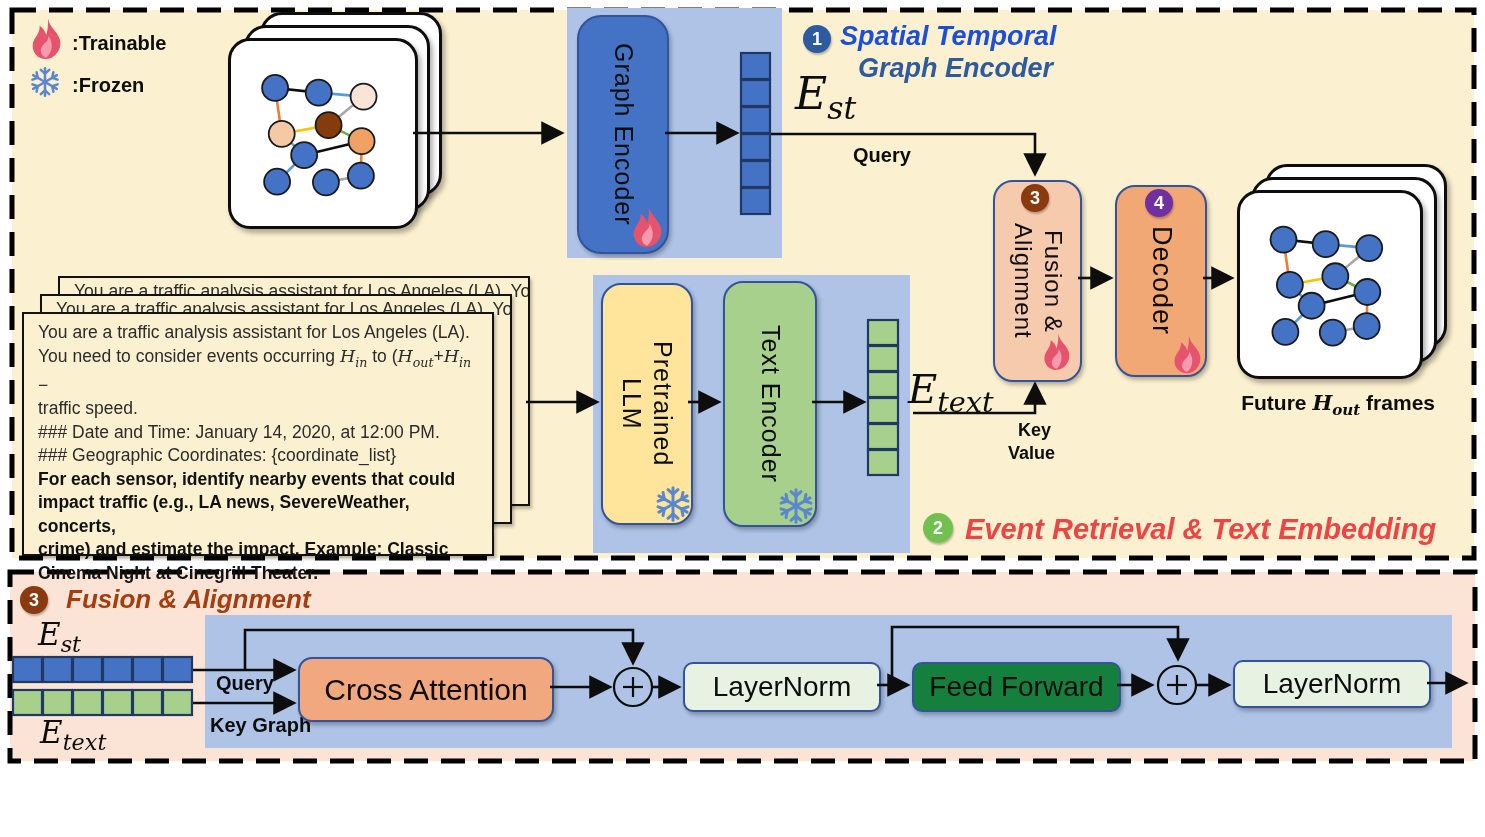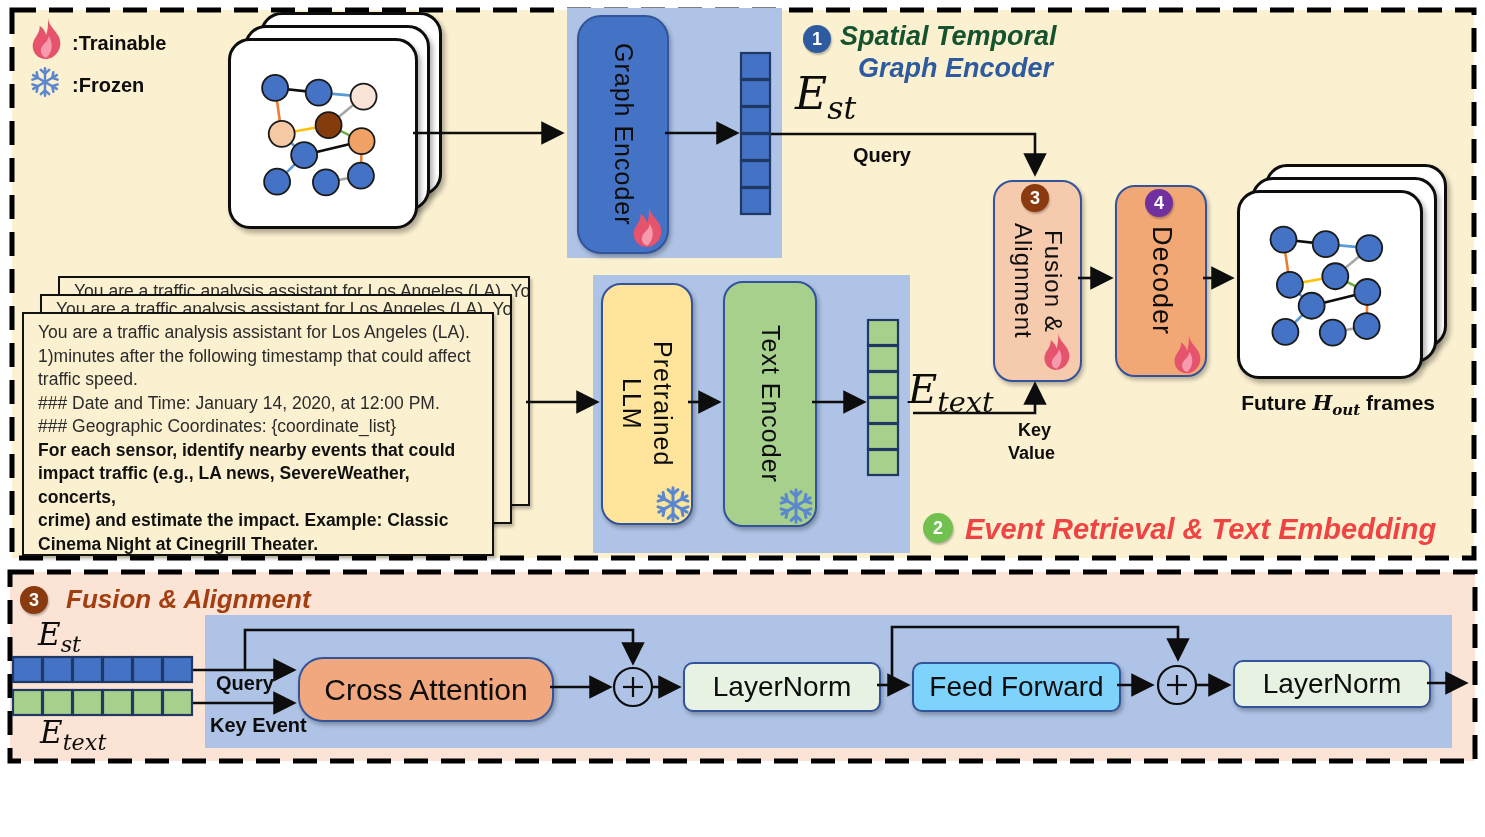--- a/index.html
+++ b/index.html
@@ -46,21 +46,21 @@
   <div class="abs blabel" style="left:72px;top:74px;font-size:20px">:Frozen</div>
 
   <div class="abs gcard" style="left:260px;top:12px;width:176px;height:178px"></div>
   <div class="abs gcard" style="left:244px;top:25px;width:180px;height:180px"></div>
   <div class="abs gcard" style="left:228px;top:38px;width:184px;height:185px"></div>
 
   <div class="abs bluepanel" style="left:567px;top:8px;width:215px;height:250px"></div>
   <div class="abs rbox vtext" style="left:577px;top:15px;width:88px;height:235px;background:#4472C4;border-radius:24px">Graph Encoder</div>
 
   <div class="abs numcircle" style="left:803px;top:25px;width:28px;height:28px;background:#2E5B9F;font-size:18px">1</div>
-  <div class="abs stitle" style="left:840px;top:21px;font-size:27px;color:#14532d">Spatial Temporal</div>
+  <div class="abs stitle" style="left:840px;top:21px;font-size:27px;color:#1d4ed8">Spatial Temporal</div>
   <div class="abs stitle" style="left:858px;top:53px;font-size:27px;color:#2E5B9F">Graph Encoder</div>
 
   <div class="abs mathbig" style="left:795px;top:68px;font-size:44px"><span class="mvar">E</span><sub class="msub">st</sub></div>
   <div class="abs blabel" style="left:853px;top:144px;font-size:20px">Query</div>
 
   <div class="abs rbox vtext" style="left:993px;top:180px;width:85px;height:198px;background:#F6CBAD;font-size:24px">Fusion &amp;
 Alignment</div>
   <div class="abs numcircle" style="left:1021px;top:184px;width:28px;height:28px;background:#8A3A0E;font-size:18px">3</div>
 
   <div class="abs rbox vtext" style="left:1115px;top:185px;width:88px;height:188px;background:#F2A875;font-size:27px">Decoder</div>
@@ -76,21 +76,21 @@
 
   <div class="abs pcard" style="left:58px;top:276px;width:468px;height:226px">
     <div class="pprev">You are a traffic analysis assistant for Los Angeles (LA). You</div>
   </div>
   <div class="abs pcard" style="left:40px;top:294px;width:468px;height:226px">
     <div class="pprev">You are a traffic analysis assistant for Los Angeles (LA). You</div>
   </div>
   <div class="abs pcard" style="left:22px;top:312px;width:468px;height:240px">
     <div id="prompt-lines">
         <div class="pline">You are a traffic analysis assistant for Los Angeles (LA).</div>
-        <div class="pline">1)minutes after the following timestamp that could affect</div>
+        <div class="pline">You need to consider events occurring <span class="mvar">H</span><sub class="msub">in</sub> to (<span class="mvar">H</span><sub class="msub">out</sub>+<span class="mvar">H</span><sub class="msub">in</sub> −</div>
         <div class="pline">traffic speed.</div>
         <div class="pline">### Date and Time: January 14, 2020, at 12:00 PM.</div>
         <div class="pline">### Geographic Coordinates: {coordinate_list}</div>
         <div class="pline bold">For each sensor, identify nearby events that could</div>
         <div class="pline bold">impact traffic (e.g., LA news, SevereWeather, concerts,</div>
         <div class="pline bold">crime) and estimate the impact. Example: Classic</div>
         <div class="pline bold">Cinema Night at Cinegrill Theater.</div>
       </div>
   </div>
 
@@ -106,25 +106,25 @@
 
   <div class="abs numcircle" style="left:20px;top:586px;width:28px;height:28px;background:#8A3A0E;font-size:18px">3</div>
   <div class="abs stitle" style="left:66px;top:584px;font-size:26px;color:#A23E10">Fusion &amp; Alignment</div>
 
   <div class="abs bluepanel" style="left:205px;top:615px;width:1247px;height:133px"></div>
 
   <div class="abs mathbig" style="left:38px;top:616px;font-size:31px"><span class="mvar">E</span><sub class="msub">st</sub></div>
   <div class="abs mathbig" style="left:40px;top:714px;font-size:31px"><span class="mvar">E</span><sub class="msub">text</sub></div>
 
   <div class="abs blabel" style="left:216px;top:672px;font-size:20px">Query</div>
-  <div class="abs blabel" style="left:210px;top:714px;font-size:20px">Key Event</div>
-
-  <div class="abs rbox" style="left:298px;top:657px;width:252px;height:61px;background:#F2A87E;border-radius:25px;font-size:30px;color:#0d0d0d">Cross Attention</div>
+  <div class="abs blabel" style="left:210px;top:714px;font-size:20px">Key Graph</div>
+
+  <div class="abs rbox" style="left:298px;top:657px;width:252px;height:61px;background:#F2A87E;border-radius:14px;font-size:30px;color:#0d0d0d">Cross Attention</div>
   <div class="abs rbox" style="left:683px;top:662px;width:194px;height:46px;background:#E8F2E2;border-radius:10px;font-size:28px;color:#0d0d0d">LayerNorm</div>
-  <div class="abs rbox" style="left:912px;top:662px;width:205px;height:46px;background:#7dd3fc;border-radius:10px;font-size:28px;color:#0d0d0d">Feed Forward</div>
+  <div class="abs rbox" style="left:912px;top:662px;width:205px;height:46px;background:#15803d;border-radius:10px;font-size:28px;color:#0d0d0d">Feed Forward</div>
   <div class="abs rbox" style="left:1233px;top:660px;width:194px;height:44px;background:#E8F2E2;border-radius:10px;font-size:28px;color:#0d0d0d">LayerNorm</div>
 
   <svg id="ov" class="abs" style="left:0;top:0" width="1485" height="837">
     <defs>
       <marker id="arr" viewBox="0 0 10 10" refX="8" refY="5" markerWidth="9" markerHeight="9" orient="auto-start-reverse">
         <path d="M0 0 L10 5 L0 10 z" fill="#0d0d0d"></path>
       </marker>
       <g id="flame">
         <path d="M12 0 C12.5 4 15 6.5 17.3 9.5 C19.5 12.4 20.6 15 20.2 18 C19.6 23 15.8 27 11 27.3 C6 27.6 1.8 23.8 1.8 18.8 C1.8 15.4 3.6 13.3 5 10.9 C6 9.2 6.6 7.3 6.4 5.2 C8.6 6.6 10.2 8.9 10.8 11.4 C11.9 8 12.2 4 12 0 Z" fill="#E5536C"></path>
         <path d="M10.8 26.5 C8.3 25.8 6.8 23.4 7.3 20.9 C7.7 19 9 17.7 10.3 16.4 C11.5 15.2 12.3 13.7 12.4 12 C14 14.2 14.8 17 14.4 19.8 C14.1 22.2 13 24.4 11.4 25.9 Z" fill="#F59BAD"></path>

